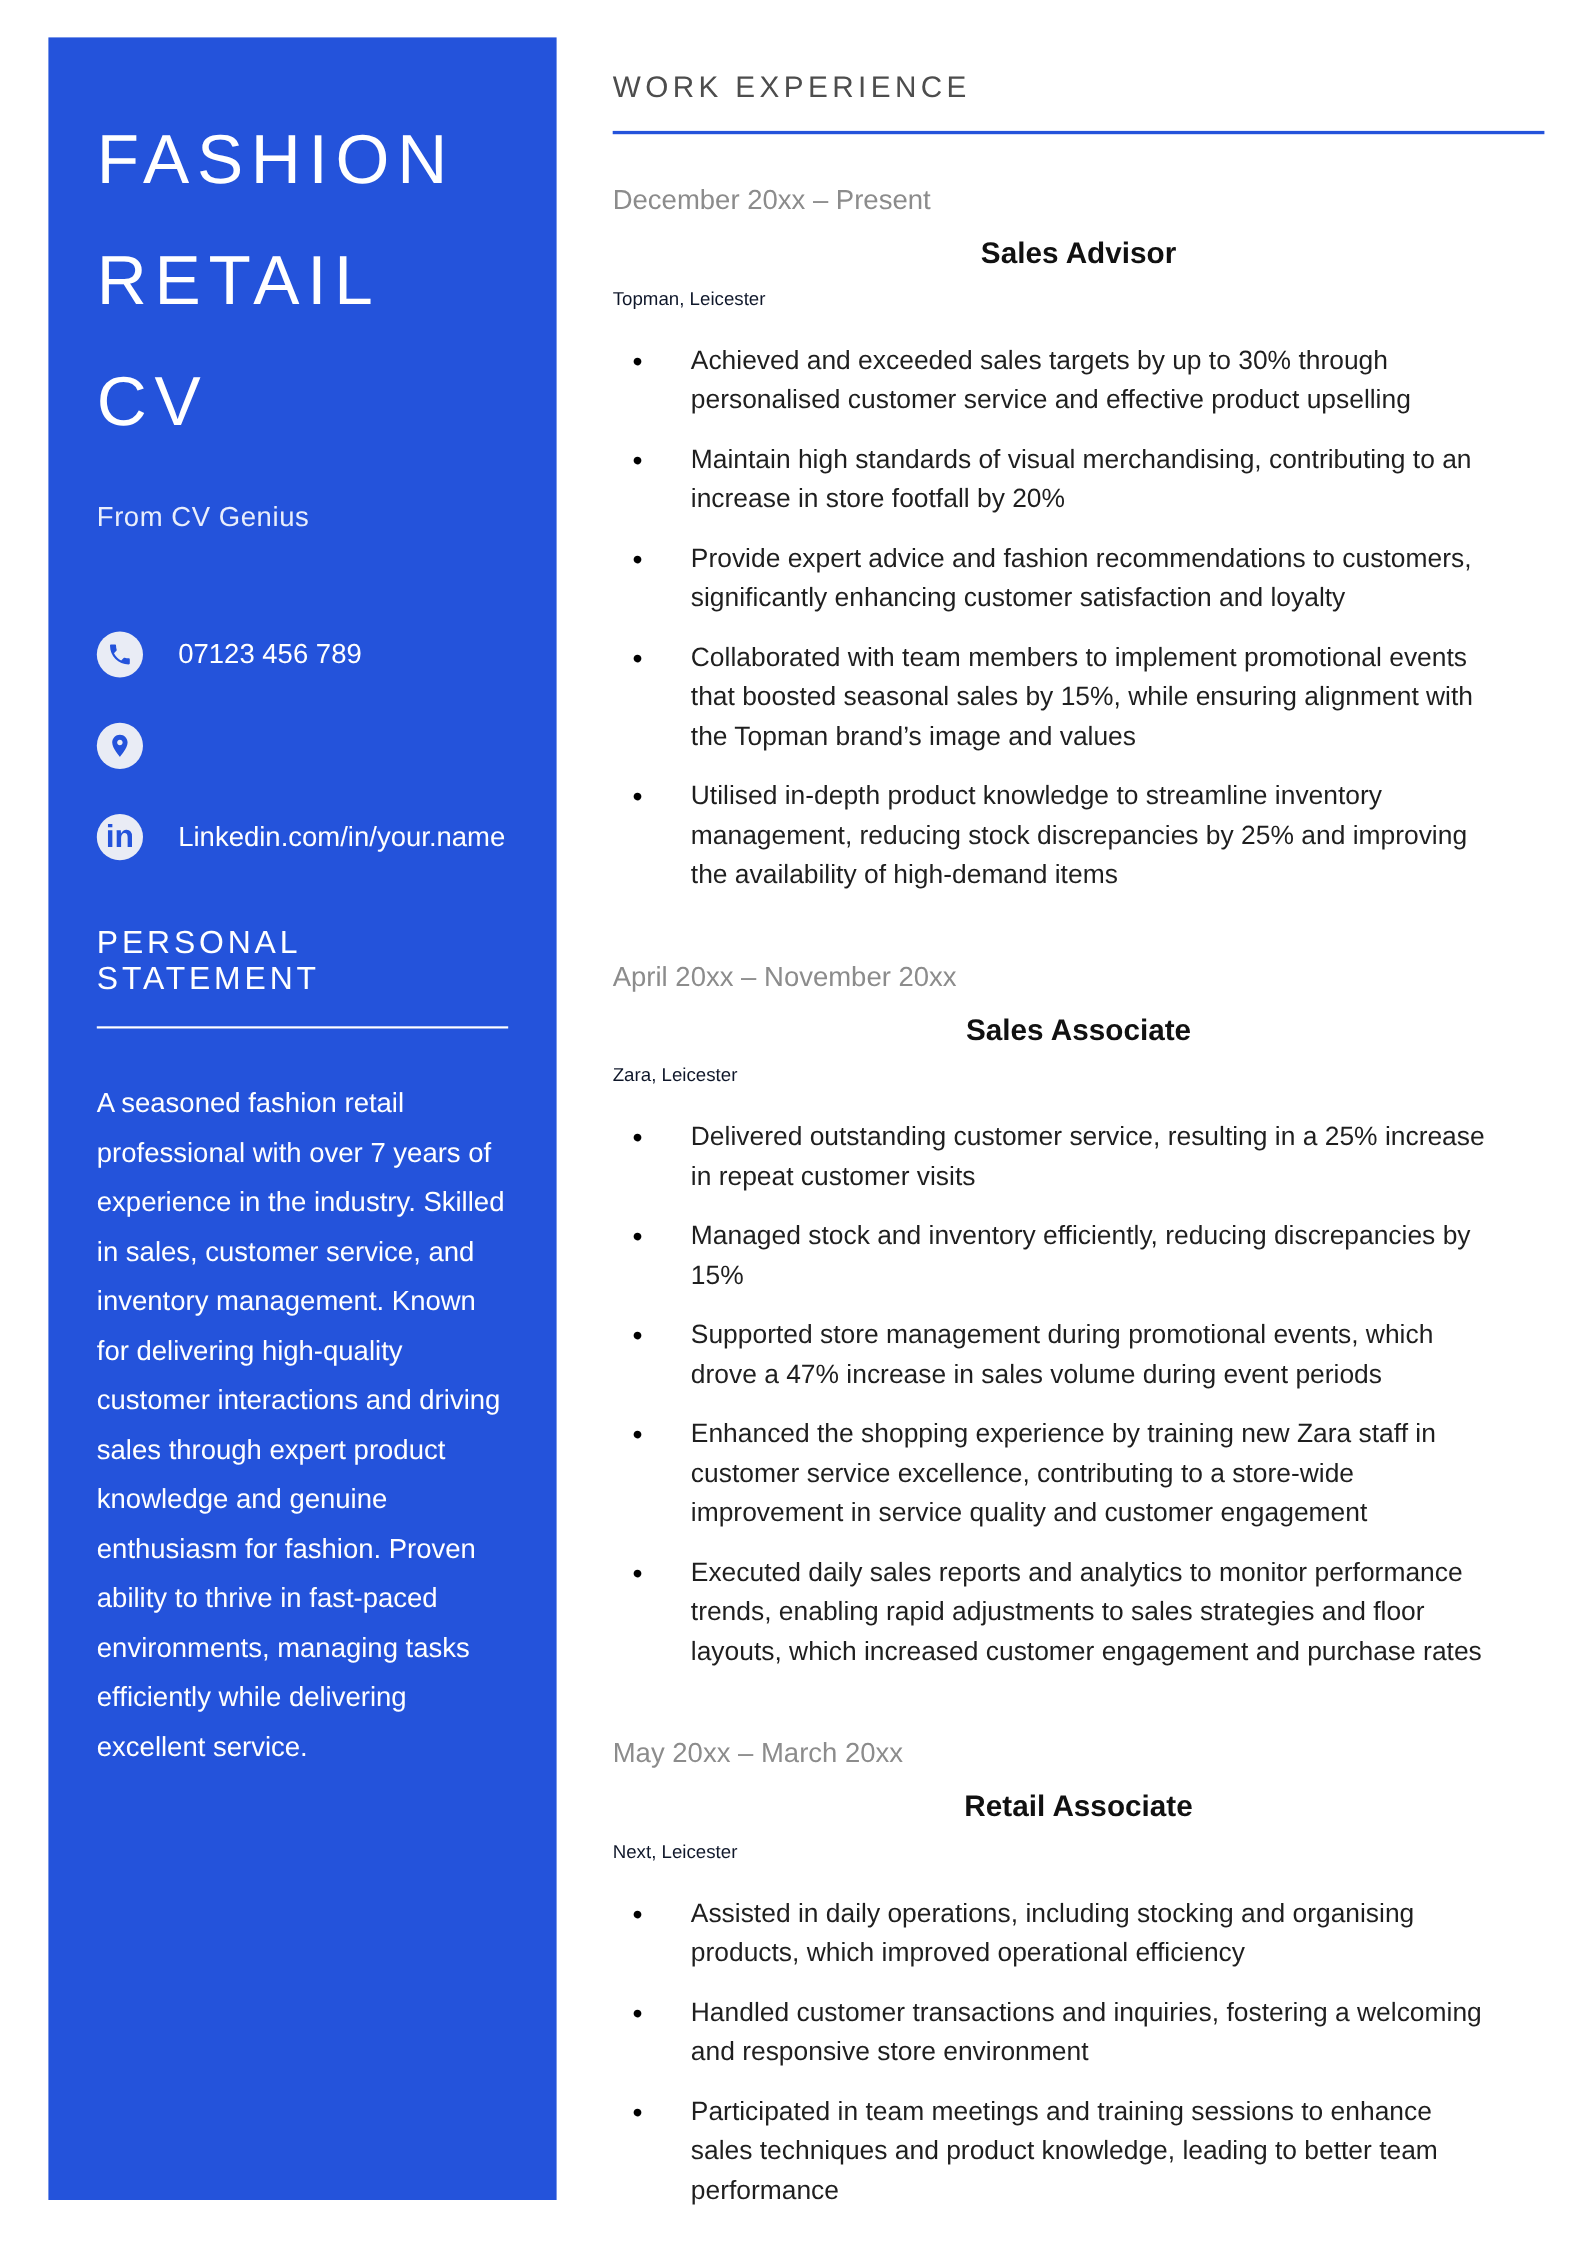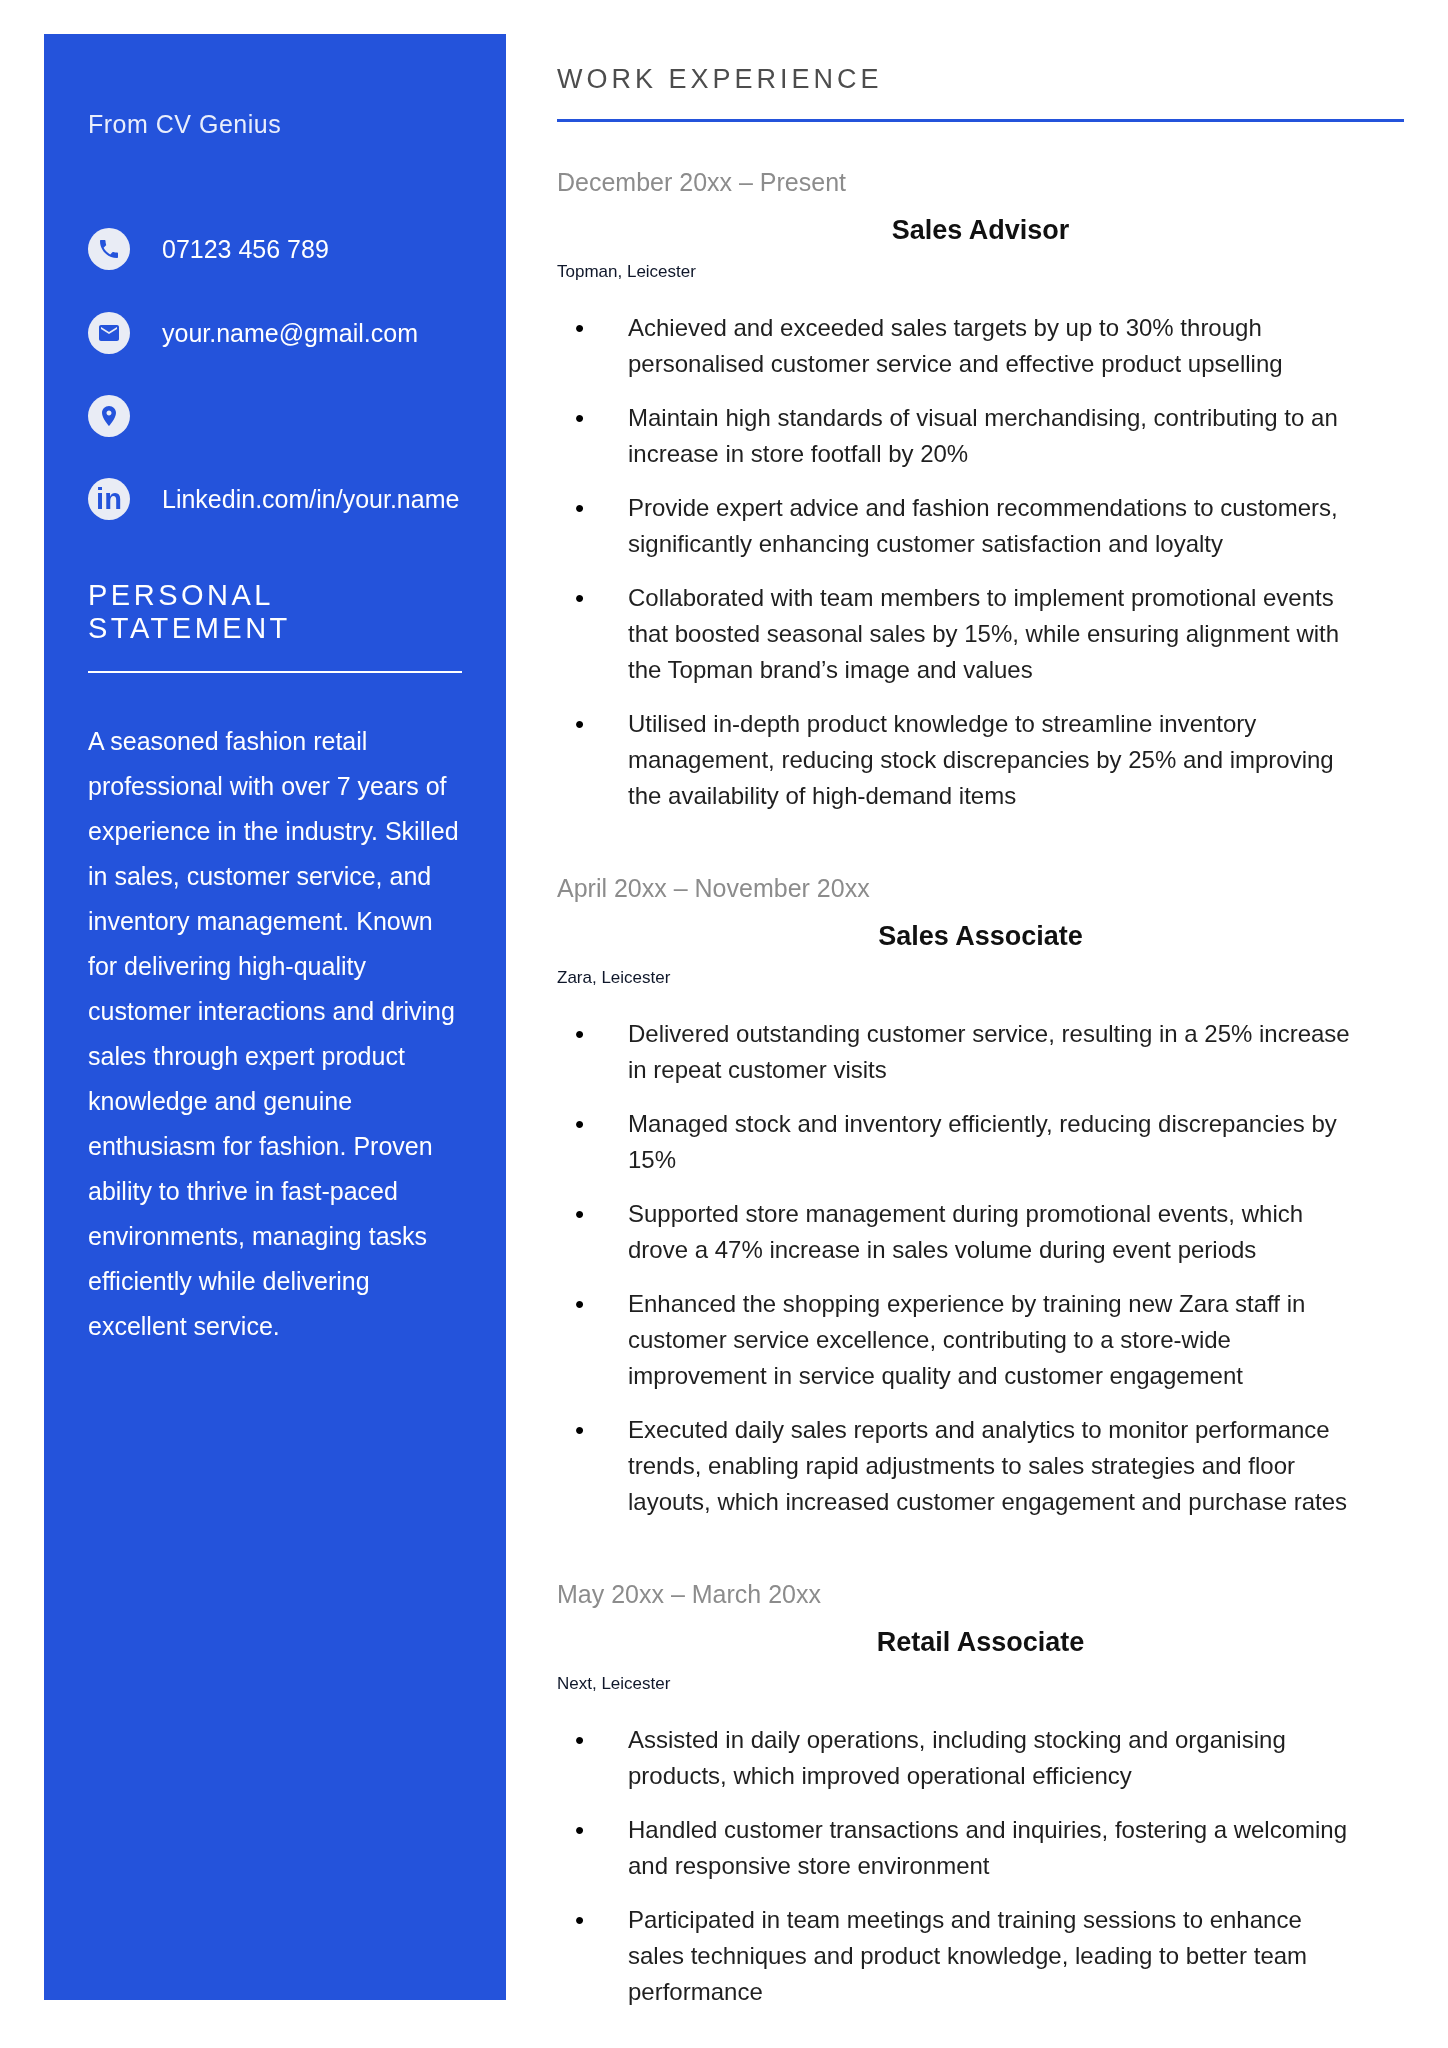--- a/index.html
+++ b/index.html
@@ -55,42 +55,39 @@
     content:"\2022";position:absolute;left:18px;top:0;
     font-size:26px;color:#000;
   }
 </style>
 </head>
 <body>
 
 <div class="page">
 
   <aside class="sidebar">
+    <h1 class="cv-title">
+      <span>FASHION</span>
+      <span>RETAIL</span>
+      <span>CV</span>
+    </h1>
 
     <div class="subtitle">From CV Genius</div>
 
     <div class="contacts">
 
       <div class="contact">
         <span class="icon-circle">
           <svg viewBox="0 0 24 24" aria-hidden="true">
               <path d="M6.62 10.79c1.44 2.83 3.76 5.14 6.59 6.59l2.2-2.21c.27-.27.67-.36 1.02-.24 1.12.37 2.33.57 3.57.57.55 0 1 .45 1 1V20c0 .55-.45 1-1 1-9.39 0-17-7.61-17-17 0-.55.45-1 1-1h3.5c.55 0 1 .45 1 1 0 1.25.2 2.45.57 3.57.11.35.03.74-.25 1.02l-2.2 2.2z"></path>
             </svg>
         </span>
         <span class="contact-text">07123 456 789</span>
       </div>
 
-      <div class="contact">
-        <span class="icon-circle">
-          <svg viewBox="0 0 24 24" aria-hidden="true">
-              <path d="M20 4H4c-1.1 0-1.99.9-1.99 2L2 18c0 1.1.9 2 2 2h16c1.1 0 2-.9 2-2V6c0-1.1-.9-2-2-2zm0 4l-8 5-8-5V6l8 5 8-5v2z"></path>
-            </svg>
-        </span>
-        <span class="contact-text">your.name@gmail.com</span>
-      </div>
 
       <div class="contact">
         <span class="icon-circle">
           <svg viewBox="0 0 24 24" aria-hidden="true">
               <path d="M12 2C8.13 2 5 5.13 5 9c0 5.25 7 13 7 13s7-7.75 7-13c0-3.87-3.13-7-7-7zm0 9.5c-1.38 0-2.5-1.12-2.5-2.5S10.62 6.5 12 6.5s2.5 1.12 2.5 2.5-1.12 2.5-2.5 2.5z"></path>
             </svg>
         </span>
       </div>
 
       <div class="contact">

